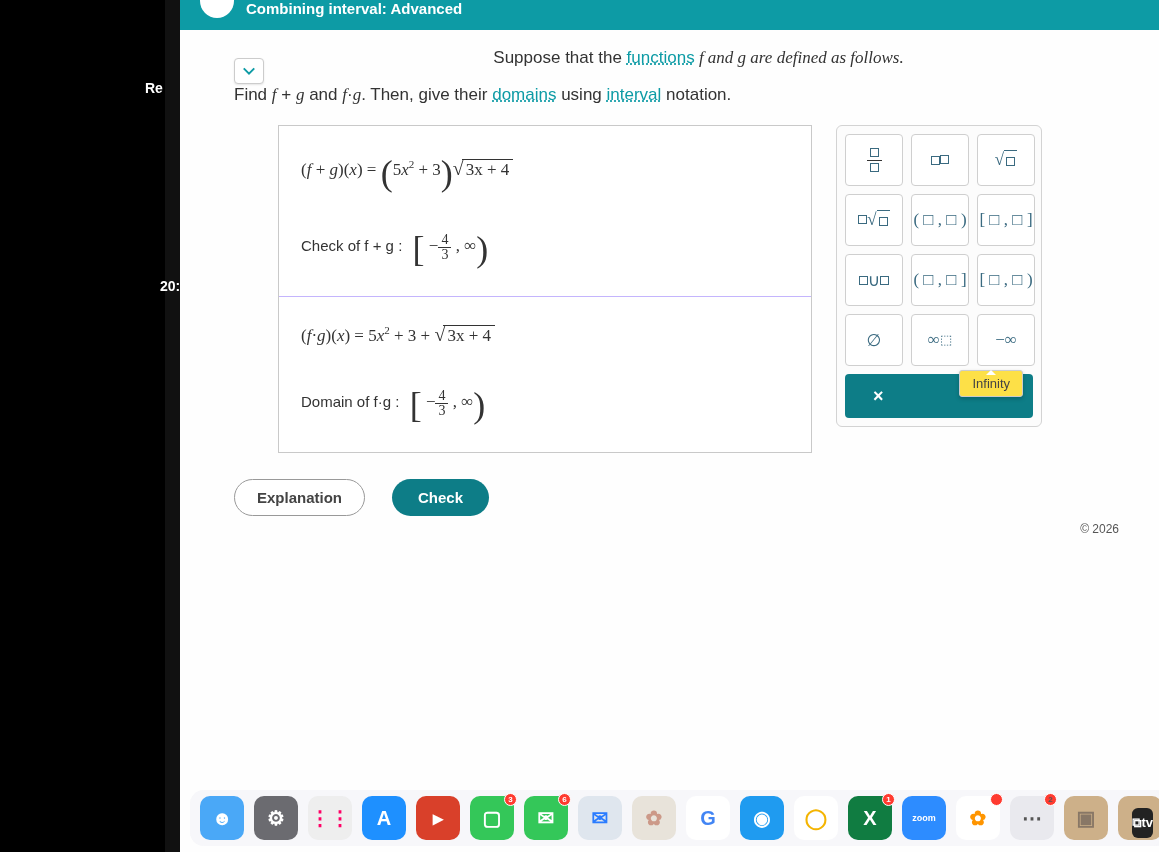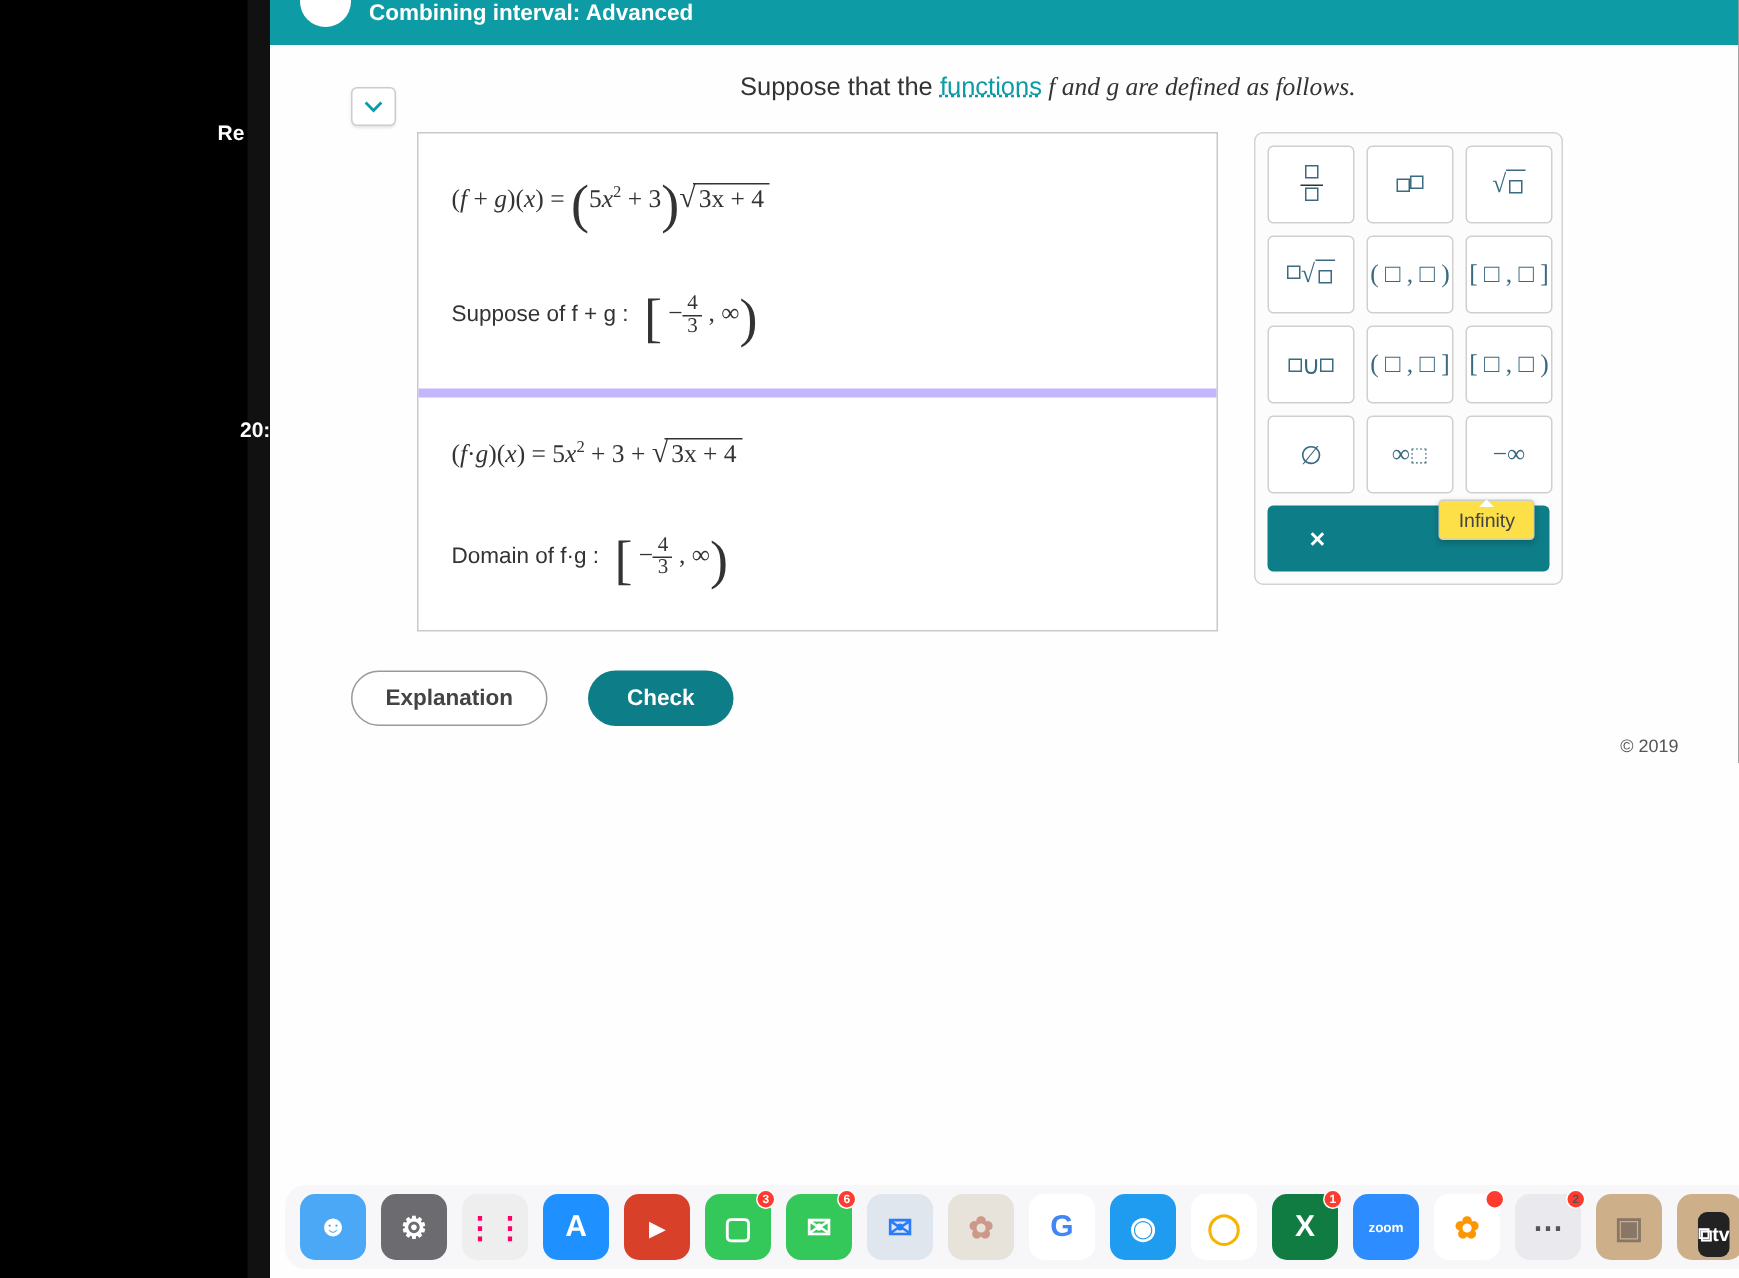--- a/index.html
+++ b/index.html
@@ -45,21 +45,21 @@
   .intro { margin-left:40px; margin-top:18px;text-align:center; }
   .linklike { color:#0d9ba5; text-decoration:underline dotted; }
   .fx { font-style:italic; font-family:"Times New Roman", serif;}
   .equations { margin:16px 0 18px 78px; font-family:"Times New Roman", serif; font-size:20px; line-height:1.8;}
   .sqrt { display:inline-block; border-top:1.3px solid #333; padding:0 4px;}
   .radsign::before{content:"√"; font-size:20px; margin-right:-2px;}
   .prompt2 { margin-top:10px;}
   .workarea { display:flex; gap:24px; margin-top:20px;padding-left:44px; }
   .answerbox { width:534px; border:1px solid #c9c9c9; background:#fff;}
   .answerbox .cell { padding:26px 22px 26px 22px; font-family:"Times New Roman", serif; font-size:17px;}
-  .answerbox .sep { border-top:6px solid #c4b5fd;}
+  .answerbox .sep { border-top:1px solid #c4b5fd;}
   .domain-label{ font-family:-apple-system, Arial, sans-serif; font-size:15px; margin-right:6px; }
   .big-br { font-size:36px; vertical-align:-10px; font-family:"Times New Roman",serif;}
   .frac { display:inline-block; text-align:center; vertical-align:middle; font-size:14px; line-height:1;}
   .frac .n{display:block; border-bottom:1px solid #333; padding:0 3px;}
   .frac .d{display:block; padding:0 3px;}
   .palette { width:206px; border:1px solid #d3d3d3; border-radius:6px; padding:8px; background:#fcfcfc; position:relative; align-self:flex-start;}
   .palette-grid { display:grid; grid-template-columns:repeat(3, 58px); grid-auto-rows:52px; gap:8px;}
   .pbtn {
     border:1px solid #cfcfcf; border-radius:4px; background:#fff;
     display:flex; align-items:center; justify-content:center;
@@ -130,31 +130,34 @@
       <svg viewBox="0 0 16 16">
           <path d="M2 5 l6 6 6-6" fill="none" stroke="#0d9ba5" stroke-width="2.2"></path>
         </svg>
     </div>
 
     <p class="intro">
       <span>Suppose that the </span><span class="linklike">functions</span><span class="fx"> f and g are defined as follows.</span>
     </p>
 
 
+    <p class="prompt2">
+      <span>Find <span class="fx">f</span> + <span class="fx">g</span> and <span class="fx">f</span>·<span class="fx">g</span>. Then, give their </span><span class="linklike">domains</span><span> using </span><span class="linklike">interval</span><span> notation.</span>
+    </p>
 
     <div class="workarea">
       <div class="answerbox">
 
         <div class="cell">
           <div style="margin-bottom:34px;">
             (<span class="fx">f</span> + <span class="fx">g</span>)(<span class="fx">x</span>) =
             <span class="big-br">(</span>5<span class="fx">x</span><sup>2</sup> + 3<span class="big-br">)</span><span class="radsign"></span><span class="sqrt">3x + 4</span>
           </div>
           <div>
-            <span class="domain-label">Suppose of f + g :</span>
+            <span class="domain-label">Check of f + g :</span>
             <span class="big-br">[</span> −<span class="frac"><span class="n">4</span><span class="d">3</span></span> , <span>∞</span><span class="big-br">)</span>
           </div>
         </div>
 
         <div class="cell sep">
           <div style="margin-bottom:38px;">
             (<span class="fx">f</span>·<span class="fx">g</span>)(<span class="fx">x</span>) =
             5<span class="fx">x</span><sup>2</sup> + 3 + <span class="radsign"></span><span class="sqrt">3x + 4</span>
           </div>
           <div>
@@ -191,21 +194,21 @@
           <span class="x">×</span>
           <div class="tooltip">Infinity</div>
         </div>
       </div>
     </div>
 
     <div class="btnrow">
       <button class="btn-outline">Explanation</button>
       <button class="btn-primary">Check</button>
     </div>
-    <div class="copyright">© 2019</div>
+    <div class="copyright">© 2026</div>
   </div>
 </div>
 
 <div class="dock" id="dock">
     <div class="icon" style="background: rgb(74, 168, 247);">☻</div>
     <div class="icon" style="background: rgb(107, 107, 112);">⚙</div>
     <div class="icon" style="background: rgb(238, 238, 238); color: rgb(255, 0, 102);">⋮⋮</div>
     <div class="icon" style="background: rgb(30, 144, 255);">A</div>
     <div class="icon" style="background: rgb(217, 64, 42);">▸</div>
     <div class="icon" style="background: rgb(52, 199, 89);">▢<div class="badge">3</div></div>

